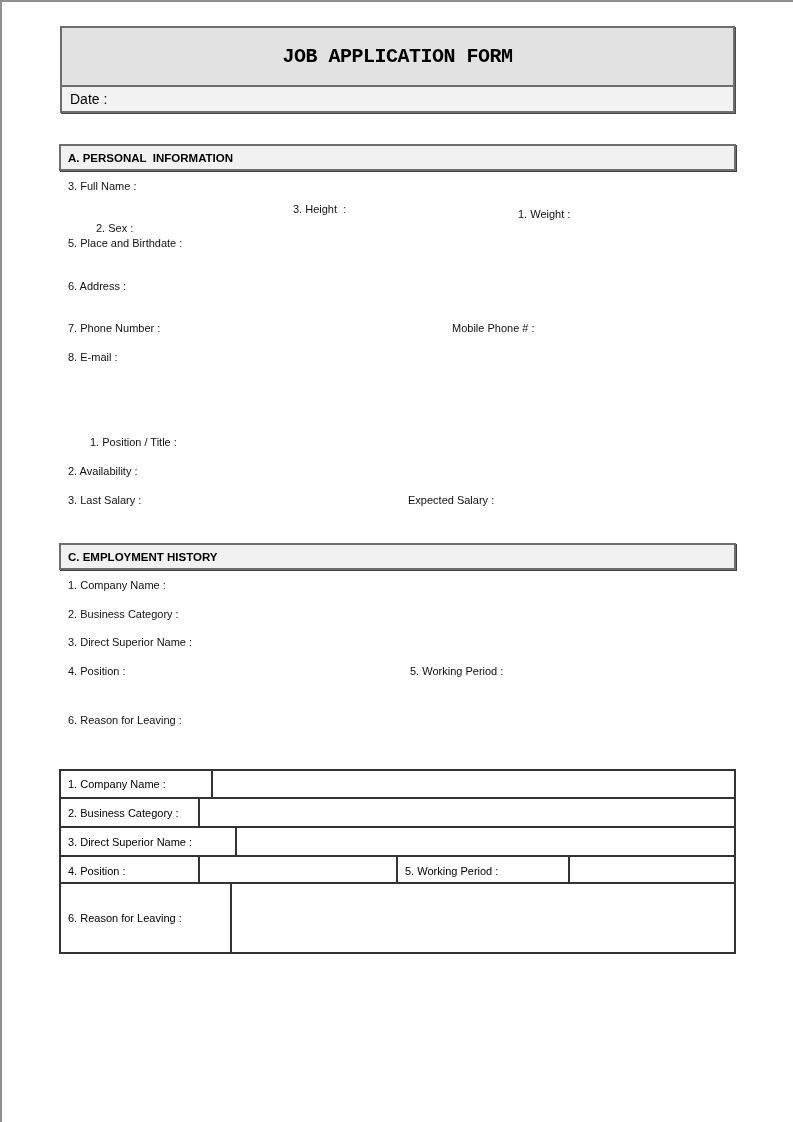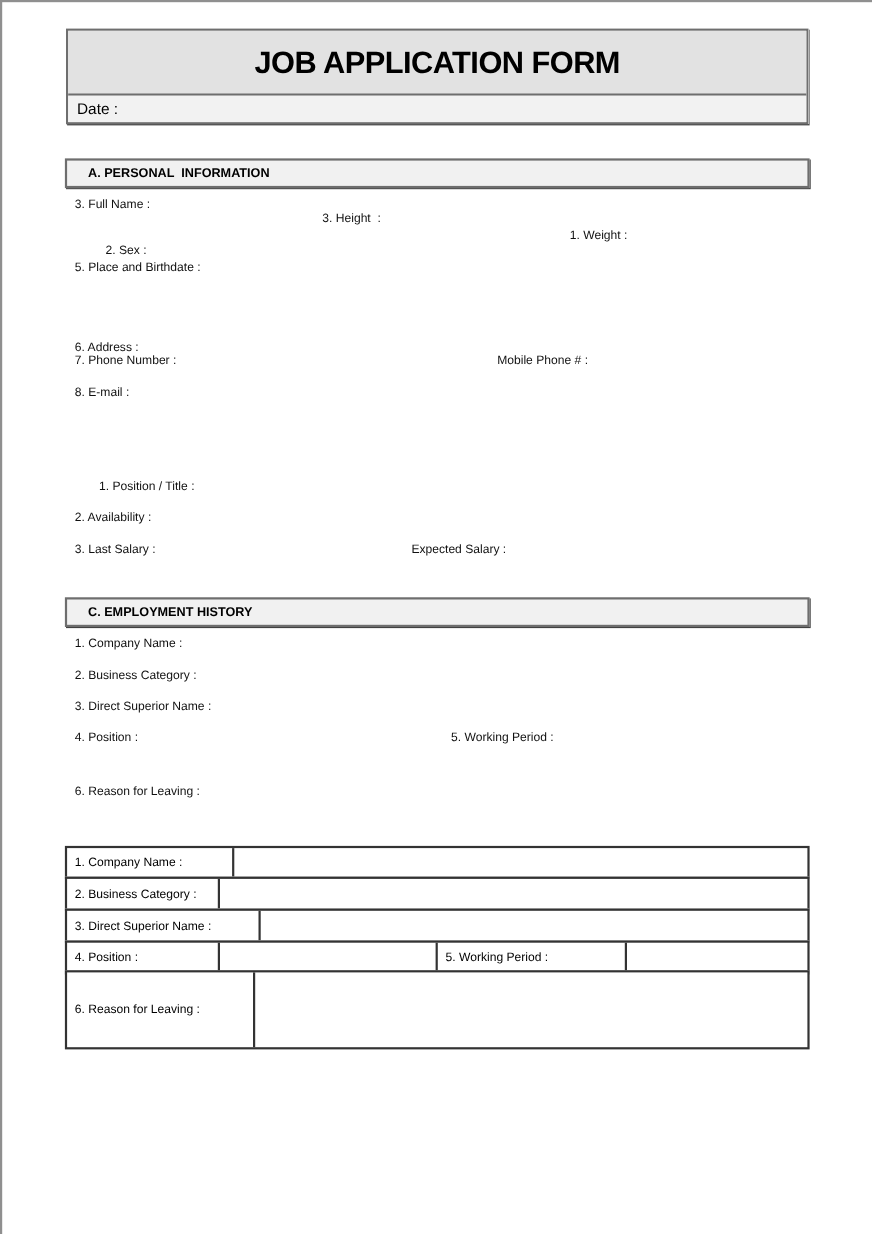--- a/index.html
+++ b/index.html
@@ -24,42 +24,43 @@
     box-shadow: 1px 1px 0 #4a4a4a;
     box-sizing: border-box;
   }
   .title-band {
     height: 57px;
     background: #e2e2e2;
     border-bottom: 2px solid #6e6e6e;
     display: flex; align-items: center; justify-content: center;
   }
   .title-text {
-    font-size: 28px;
+    font-size: 20px;
     font-weight: bold;
     letter-spacing: -0.5px;
     white-space: pre;
+    font-family: Liberation Mono, monospace;
   }
   .date-band {
     height: 24px;
     background: #f2f2f2;
     display: flex; align-items: center;
     padding-left: 8px;
   }
   
   .section-header {
     position: absolute;
     left: 57px;
     width: 677px; height: 27px;
     background: #f1f1f1;
     border: 2px solid #6e6e6e;
     box-shadow: 1px 1px 0 #414141;
     box-sizing: border-box;
     display: flex; align-items: center;
-    padding-left: 19px;
+    padding-left: 7px;
     font-weight: bold;
     font-size: 11.5px;
     white-space: pre;
   }
   .sec-a { top: 142px; }
   .sec-b { top: 397px; }
   .sec-c { top: 541px; }
   
   .lbl {
     position: absolute;
@@ -116,32 +117,32 @@
       <span class="title-text">JOB APPLICATION FORM</span>
     </div>
     <div class="date-band">
       <span style="font-size:14px; white-space:pre;">Date :</span>
     </div>
   </div>
 
   <div class="section-header sec-a">A. PERSONAL  INFORMATION</div>
   <span class="lbl" style="left:66px; top:177px;">3. Full Name :</span>
   <span class="lbl" style="left:66px; top:219px;margin-left:28px;">2. Sex :</span>
-  <span class="lbl" style="left:291px; top:190px;">3. Height  :</span>
+  <span class="lbl" style="left:291px; top:200px;">3. Height  :</span>
   <span class="lbl" style="left:516px; top:205px;">1. Weight :</span>
   <span class="lbl" style="left:66px; top:234px;">5. Place and Birthdate :</span>
-  <span class="lbl" style="left:66px; top:277px;margin-top:30px;">6. Address :</span>
+  <span class="lbl" style="left:66px; top:277px;">6. Address :</span>
   <span class="lbl" style="left:66px; top:319px;">7. Phone Number :</span>
   <span class="lbl" style="left:402px; top:319px;padding-left:48px;">Mobile Phone # :</span>
   <span class="lbl" style="left:66px; top:348px;">8. E-mail :</span>
 
   <span class="lbl" style="left:66px; top:433px;margin-left:22px;">1. Position / Title :</span>
   <span class="lbl" style="left:66px; top:462px;">2. Availability :</span>
   <span class="lbl" style="left:66px; top:491px;">3. Last Salary :</span>
-  <span class="lbl" style="left:372px; top:491px;">Expected Salary :</span>
+  <span class="lbl" style="left:406px; top:491px;">Expected Salary :</span>
 
   <div class="section-header sec-c">C. EMPLOYMENT HISTORY</div>
   <span class="lbl" style="left:66px; top:576px;">1. Company Name :</span>
   <span class="lbl" style="left:66px; top:605px;">2. Business Category :</span>
   <span class="lbl" style="left:66px; top:633px;">3. Direct Superior Name :</span>
   <span class="lbl" style="left:66px; top:662px;">4. Position :</span>
   <span class="lbl" style="left:408px; top:662px;">5. Working Period :</span>
   <span class="lbl" style="left:66px; top:711px;">6. Reason for Leaving :</span>
 
   <div class="emp-table">

